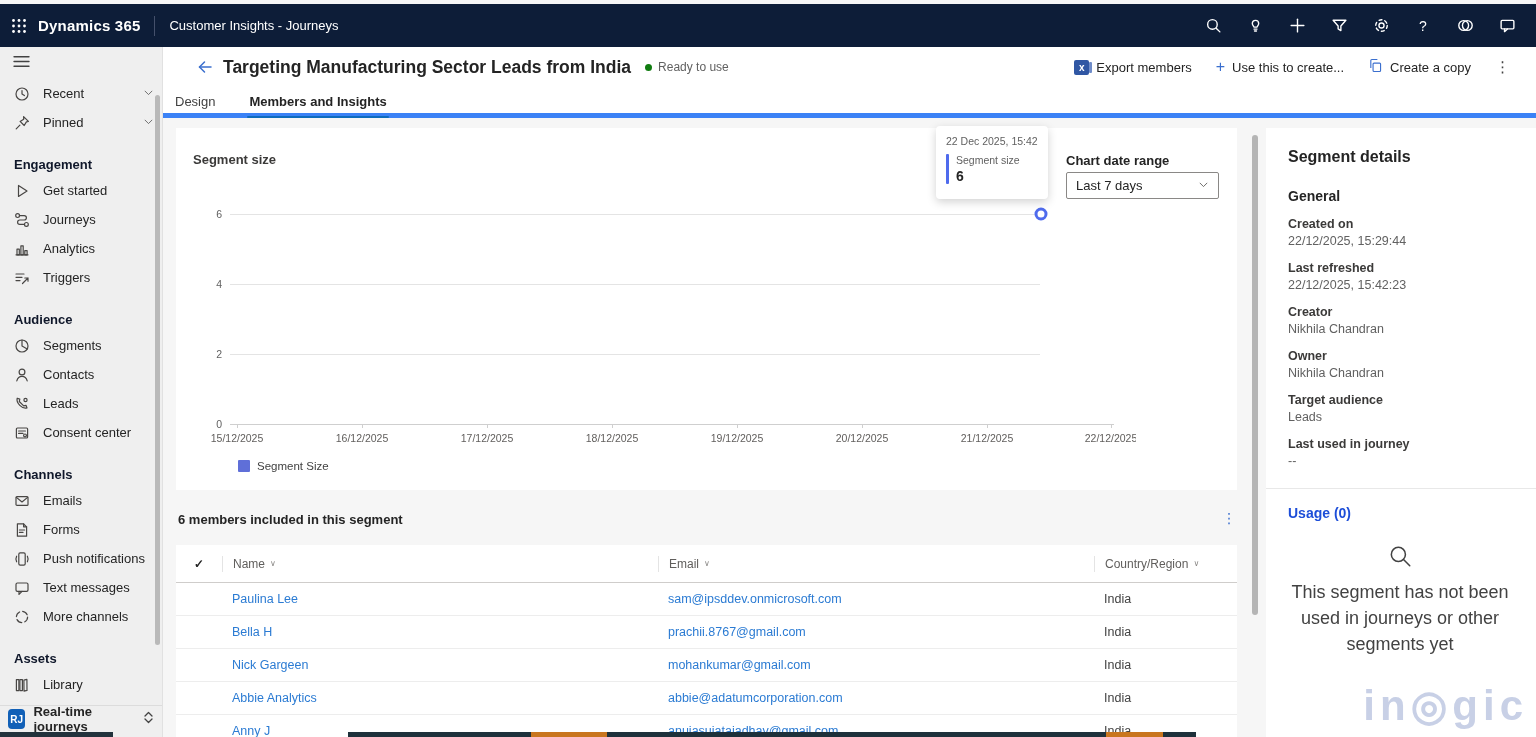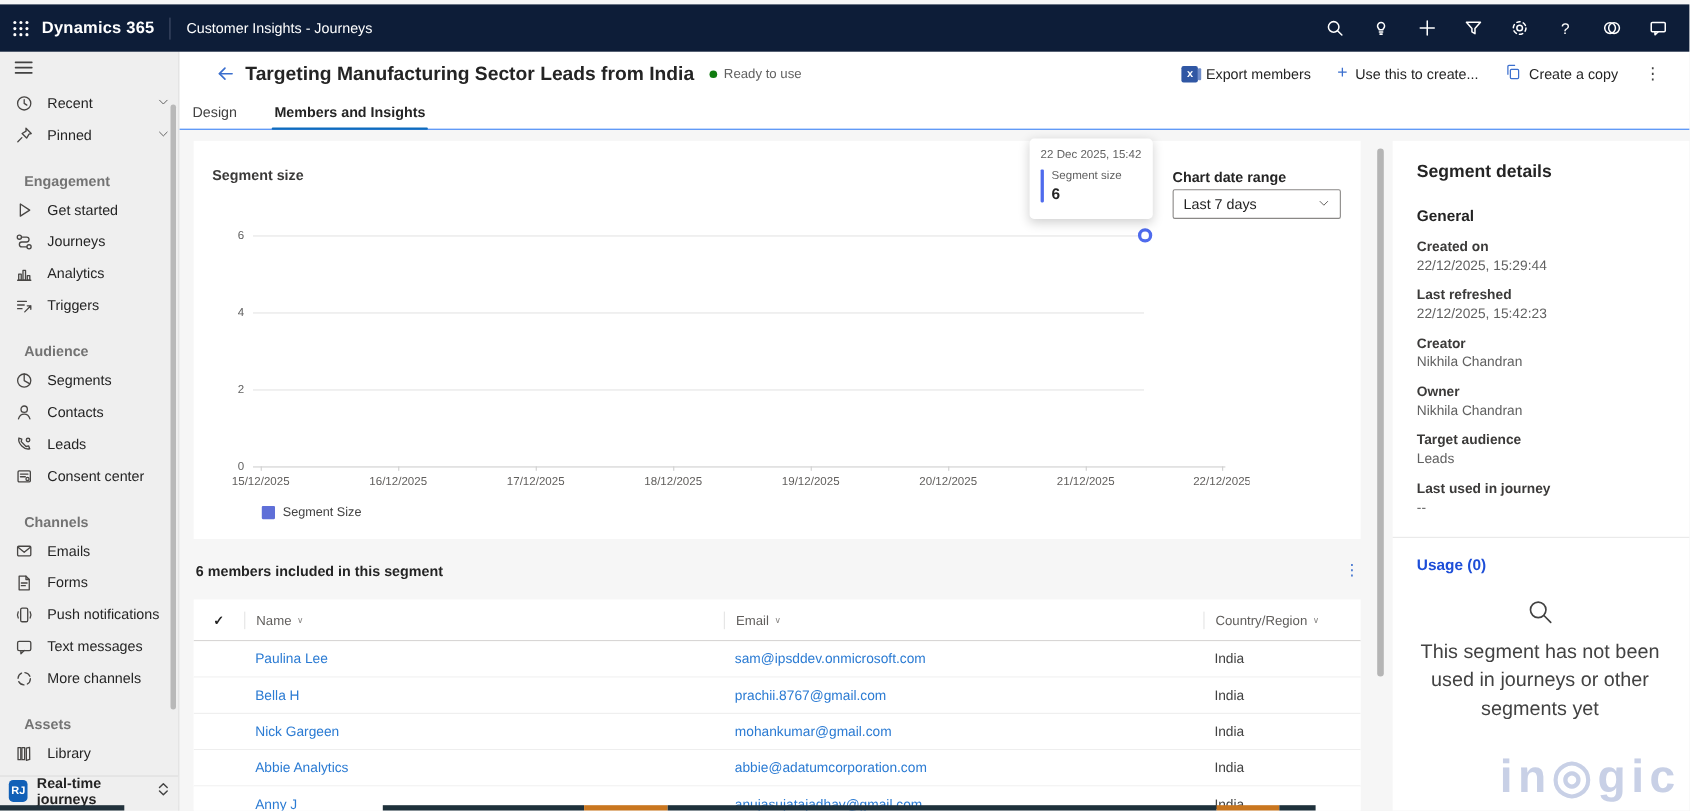--- a/index.html
+++ b/index.html
@@ -17,30 +17,30 @@
   .tb-icon { width:38px; height:40px; display:flex; align-items:center; justify-content:center; cursor:pointer; color:#fff; font-size:14px; }
   .tb-icon svg { width:17px; height:17px; stroke:#fff; fill:none; stroke-width:1.3; stroke-linecap:round; stroke-linejoin:round; }
 
   
   .sidebar { position:absolute; left:0; top:43px; width:163px; bottom:0; background:#efefef; border-right:1px solid #e1e1e1; z-index:20; }
   .hamburger { height:36px; display:flex; align-items:center; padding-left:13px; cursor:pointer; }
   .hamburger svg { width:17px; height:17px; stroke:#424242; stroke-width:1.4; stroke-linecap:round; }
   .nav-item { height:29px; display:flex; align-items:center; padding:0 8px 0 14px; gap:13px; font-size:13px; color:#242424; cursor:pointer; }
   .nav-chevron { margin-left:auto; color:#616161; }
   .nav-chevron svg { width:11px; height:11px; stroke:#616161; fill:none; stroke-width:1.3; stroke-linecap:round; stroke-linejoin:round; }
-  .section-title { margin-top:15px; height:24px; display:flex; align-items:center; padding-left:22px; font-size:13px; font-weight:700; color:#737373; }
+  .section-title { margin-top:15px; height:24px; display:flex; align-items:center; padding-left:14px; font-size:13px; font-weight:700; color:#0f172a; }
   svg.nico { width:16px; height:16px; stroke:#484644; fill:none; stroke-width:1.2; stroke-linecap:round; stroke-linejoin:round; flex:none; }
   .sb-scroll { position:absolute; right:2px; top:52px; width:5px; height:550px; background:#b9b9b9; border-radius:3px; }
   .area-switcher { position:absolute; left:0; right:0; bottom:5px; height:27px; background:#efefef; border-top:1px solid #dcdcdc; display:flex; align-items:center; gap:8px; padding:0 8px; cursor:pointer; }
   .rj-badge { width:20px; height:20px; border-radius:4px; background:var(--badge,#1160b7); color:#fff; font-size:10px; font-weight:700; display:flex; align-items:center; justify-content:center; }
   .switcher-label { font-size:13px; font-weight:700; }
   .switcher-chevrons svg { width:11px; height:15px; stroke:#424242; fill:none; stroke-width:1.3; stroke-linecap:round; stroke-linejoin:round; }
 
   
-  .page-header { position:absolute; left:163px; top:43px; right:0; height:75px; background:#fff; z-index:10; border-bottom:1px solid #3b82f6; }
+  .page-header { position:absolute; left:163px; top:43px; right:0; height:75px; background:#fff; z-index:10; border-bottom:5px solid #3b82f6; }
   .ph-row1 { display:flex; align-items:center; height:42px; padding:6px 16px 0 30px; }
   .back-btn { width:24px; height:24px; display:flex; align-items:center; justify-content:center; cursor:pointer; margin-right:6px; }
   .back-btn svg { width:18px; height:18px; stroke:#3b6fce; fill:none; stroke-width:1.5; stroke-linecap:round; stroke-linejoin:round; }
   .page-title { font-size:17.5px; font-weight:700; color:#242424; }
   .status { display:flex; align-items:center; gap:6px; margin-left:14px; }
   .status-dot { width:7px; height:7px; border-radius:50%; background:var(--green,#107c10); }
   .status-text { font-size:12px; color:#616161; }
   .ph-actions { margin-left:auto; display:flex; align-items:center; gap:4px; }
   .action-btn { display:flex; align-items:center; gap:7px; padding:5px 10px; font-size:13px; color:#242424; cursor:pointer; border-radius:3px; }
   .excel-ic { width:15px; height:15px; border-radius:2px; background:#3057a4; color:#fff; font-size:10px; font-weight:700; display:flex; align-items:center; justify-content:center; position:relative; }

